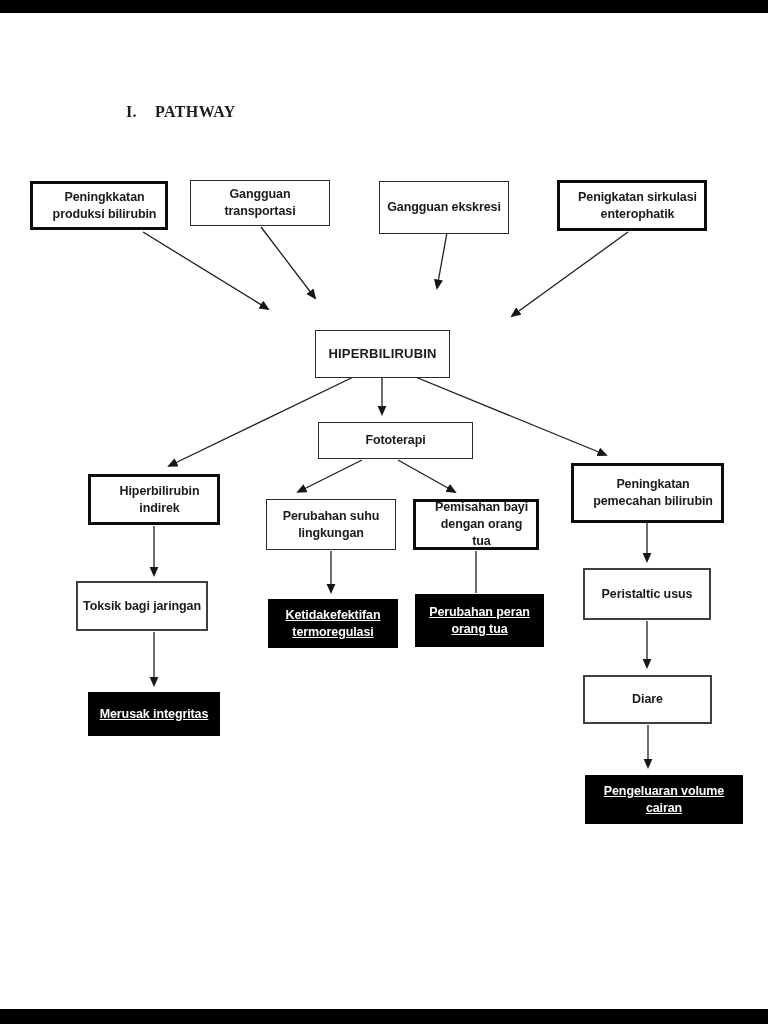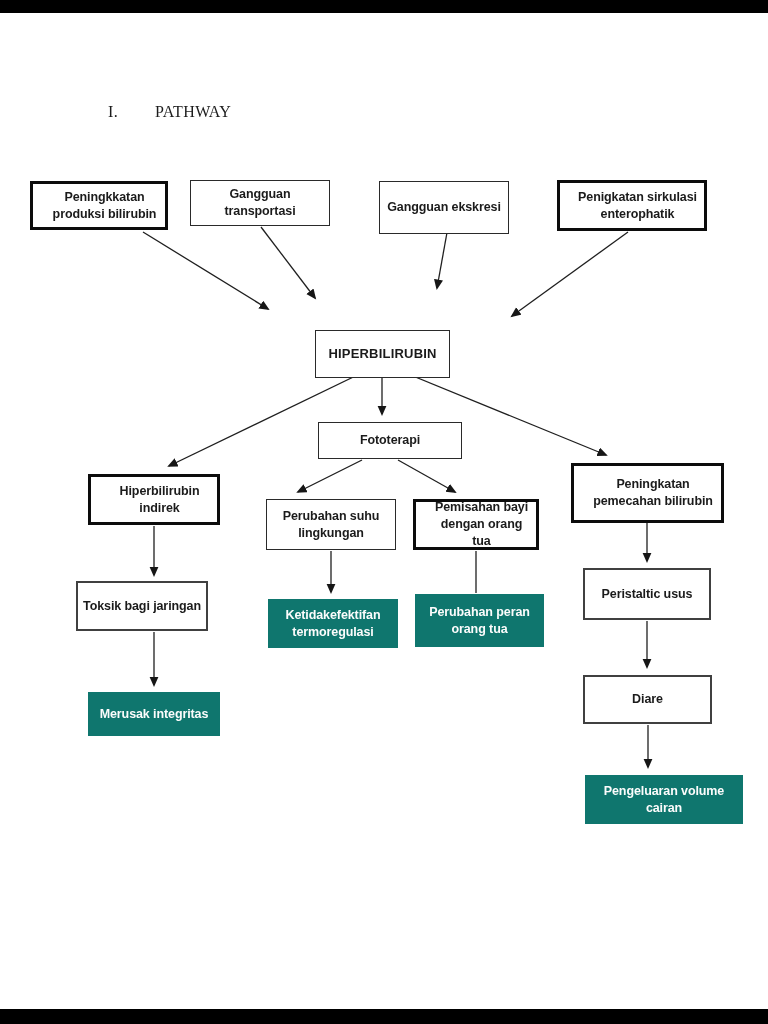--- a/index.html
+++ b/index.html
@@ -3,30 +3,30 @@
 <meta charset="utf-8">
 <style>
   html,body{margin:0;padding:0;}
   body{width:768px;height:1024px;background:#ffffff;position:relative;overflow:hidden;
        font-family:"Liberation Sans",sans-serif;}
   .letterbox{position:absolute;left:0;width:768px;background:#000;}
   #bar-top{top:0;height:13px;}
   #bar-bottom{bottom:0;height:15px;}
   #page{position:absolute;left:0;top:13px;width:768px;height:996px;background:#fff;}
   #title{position:absolute;top:90px;left:108px;font-family:"Liberation Serif",serif;
-         font-weight:normal;font-size:16px;color:#1c1c1c;letter-spacing:.4px;}
+         font-weight:bold;font-size:16px;color:#1c1c1c;letter-spacing:.4px;text-align:center;}
   #title .numeral{display:inline-block;width:47px;}
   .node{position:absolute;box-sizing:border-box;background:#fff;display:flex;
         align-items:center;justify-content:center;text-align:center;
         font-weight:bold;font-size:12.5px;line-height:1.35;color:#1b1b1b;
         padding:2px 5px;letter-spacing:-0.1px;}
   .thin  {border:1.6px solid #2a2a2a;}
   .med   {border:2px solid #404040;}
   .thick {border:3px solid #0c0c0c;padding-left:16px;}
-  .filled{background:#0f766e;color:#fcfcfc;border:none;}
+  .filled{background:#000000;color:#fcfcfc;border:none;text-decoration:underline;}
   .caps{font-size:13px;letter-spacing:.2px;margin-top:12px;}
   #edges{position:absolute;left:0;top:0;width:768px;height:996px;pointer-events:none;}
   #edges line{stroke:#1f1f1f;stroke-width:1.3;}
 </style>
 </head>
 <body>
 
 <div id="bar-top" class="letterbox"></div>
 
 <div id="page">
@@ -56,21 +56,21 @@
     <line x1="647" y1="608" x2="647" y2="654" marker-end="url(#ah)"></line>
     <line x1="648" y1="712" x2="648" y2="754" marker-end="url(#ah)"></line>
   </svg>
 
   <div class="node thick" style="left:30px;top:168px;width:138px;height:49px">Peningkkatan produksi bilirubin</div>
   <div class="node thin" style="left:190px;top:167px;width:140px;height:46px">Gangguan transportasi</div>
   <div class="node thin" style="left:379px;top:168px;width:130px;height:53px">Gangguan ekskresi</div>
   <div class="node thick" style="left:557px;top:167px;width:150px;height:51px">Penigkatan sirkulasi enterophatik</div>
 
   <div class="node thin caps" style="left:315px;top:305px;width:135px;height:48px">HIPERBILIRUBIN</div>
-  <div class="node thin" style="left:318px;top:409px;width:144px;height:37px">Fototerapi</div>
+  <div class="node thin" style="left:318px;top:409px;width:155px;height:37px">Fototerapi</div>
 
   <div class="node thick" style="left:88px;top:461px;width:132px;height:51px">Hiperbilirubin indirek</div>
   <div class="node thin" style="left:266px;top:486px;width:130px;height:51px">Perubahan suhu lingkungan</div>
   <div class="node thick" style="left:413px;top:486px;width:126px;height:51px">Pemisahan bayi dengan orang tua</div>
   <div class="node thick" style="left:571px;top:450px;width:153px;height:60px">Peningkatan pemecahan bilirubin</div>
 
   <div class="node med" style="left:76px;top:568px;width:132px;height:50px">Toksik bagi jaringan</div>
   <div class="node filled" style="left:88px;top:679px;width:132px;height:44px">Merusak integritas</div>
   <div class="node filled" style="left:268px;top:586px;width:130px;height:49px">Ketidakefektifan termoregulasi</div>
   <div class="node filled" style="left:415px;top:581px;width:129px;height:53px">Perubahan peran orang tua</div>

